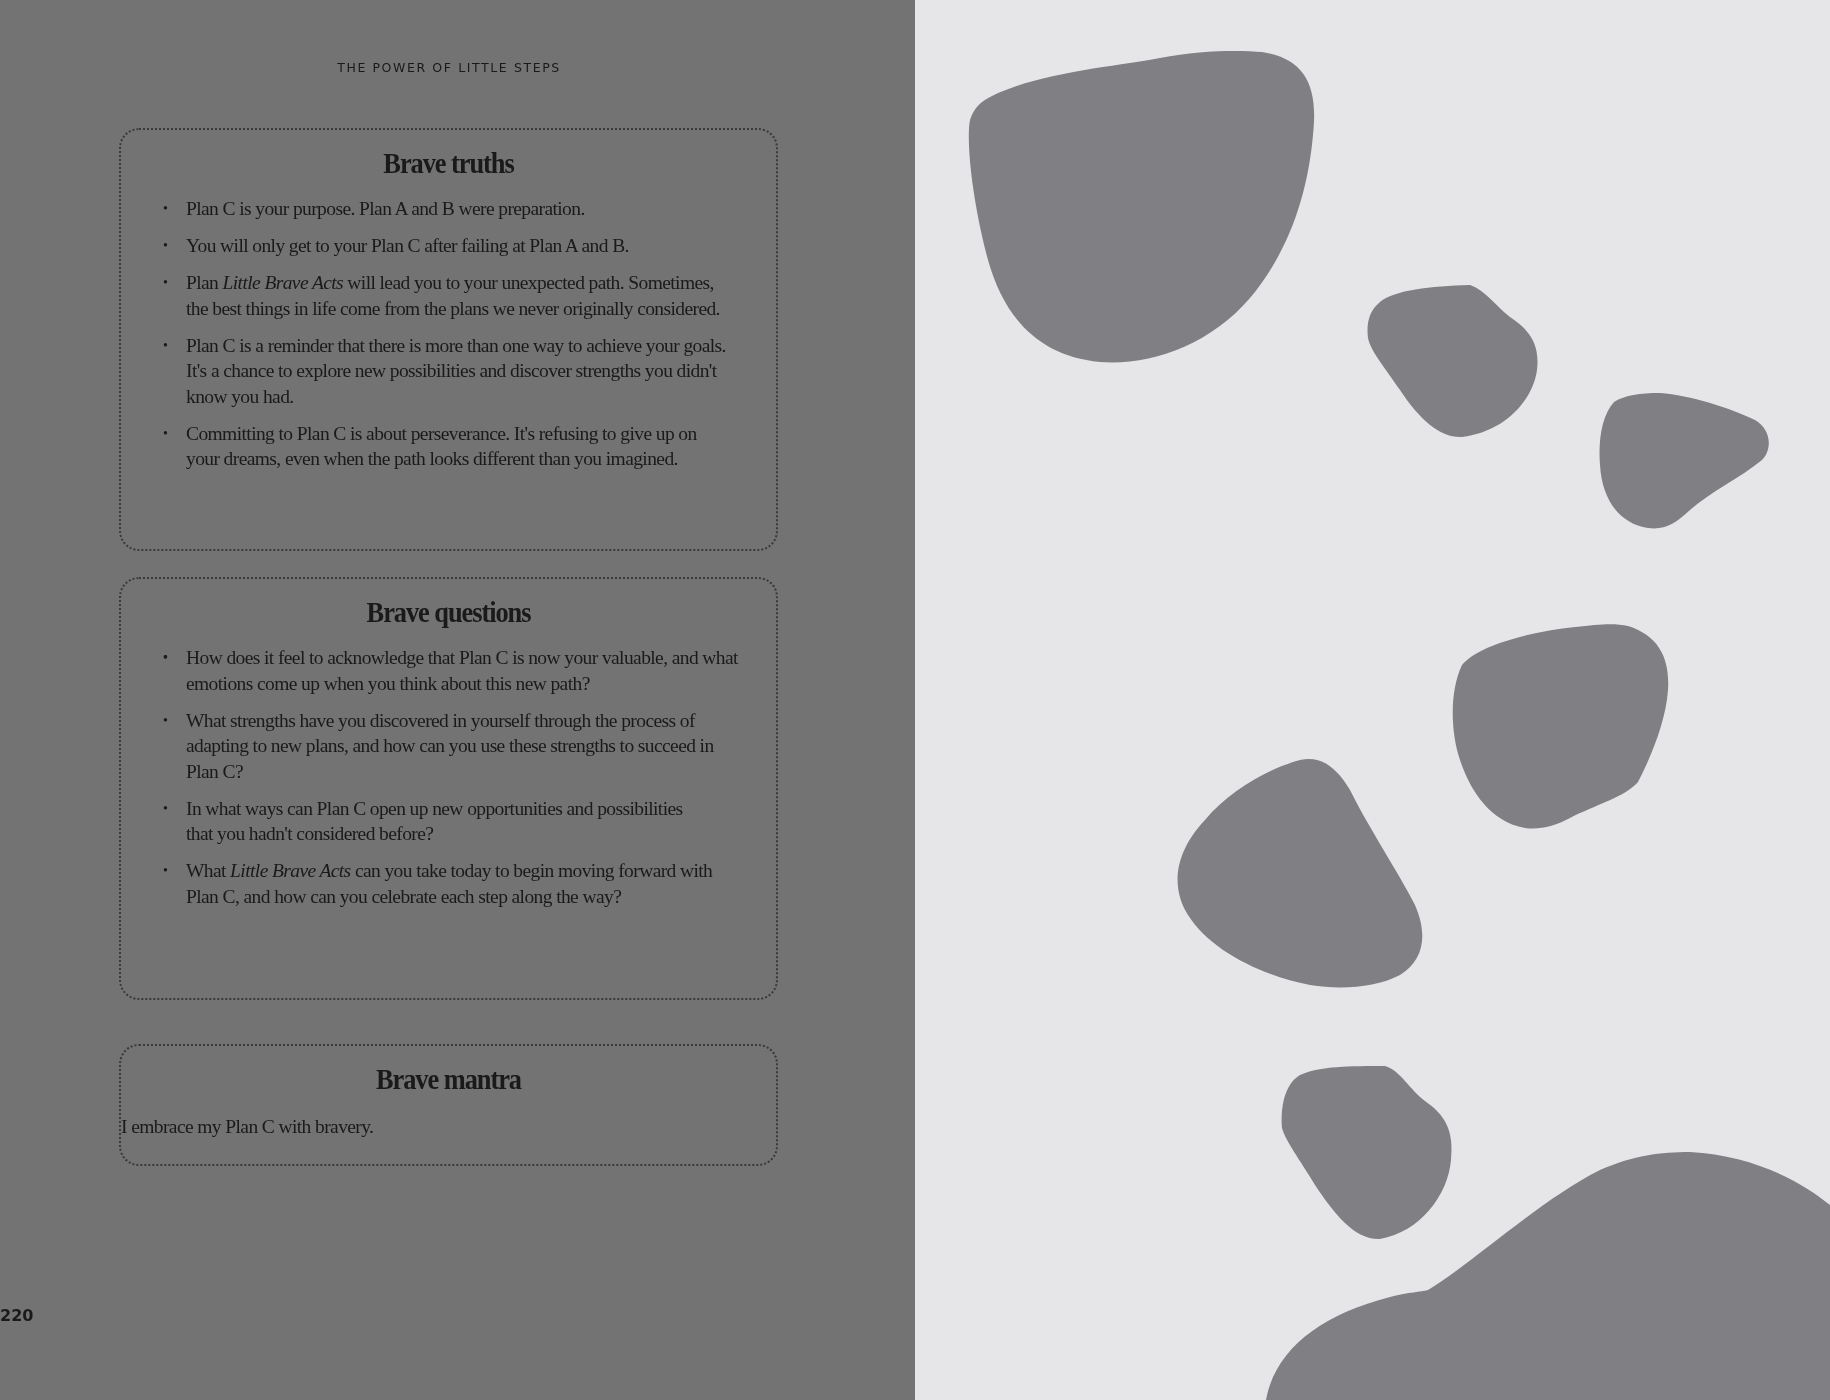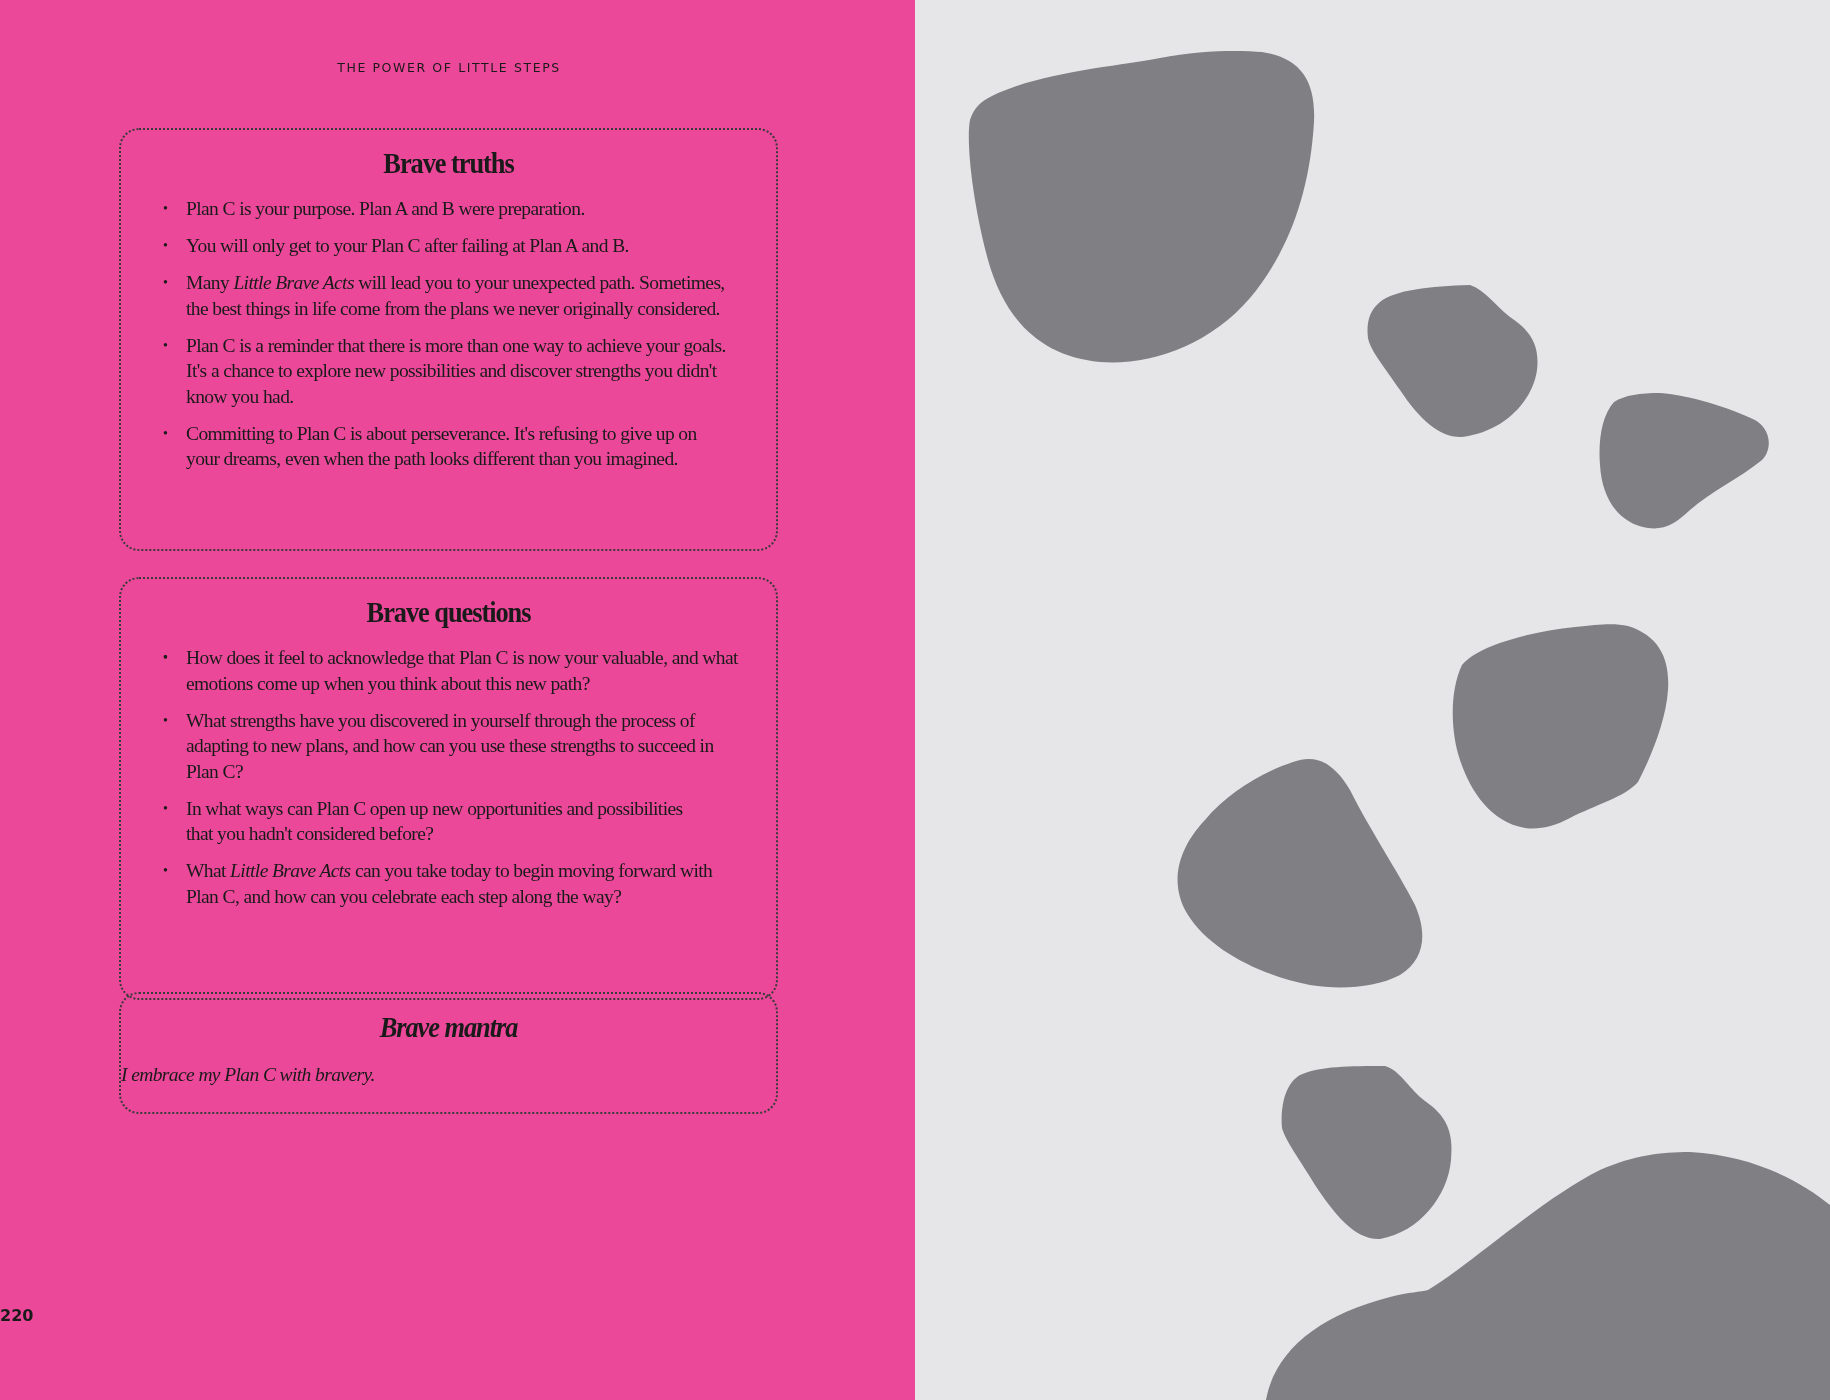--- a/index.html
+++ b/index.html
@@ -1,20 +1,20 @@
 <!DOCTYPE html>
 <html><head>
 <meta charset="utf-8">
 <style>
   html, body { margin: 0; padding: 0; }
   body {
     width: 1830px; height: 1400px; position: relative; overflow: hidden;
     background: #ffffff; font-family: "Liberation Serif", serif; color: #1a1a1a;
   }
-  .left-page { position: absolute; left: 0; top: 0; width: 915px; height: 1400px; background: #ec4899; }
+  .left-page { position: absolute; left: 0; top: 0; width: 915px; height: 1400px; background: #737373; }
   .right-page { position: absolute; left: 915px; top: 0; width: 915px; height: 1400px; background: #e6e6e8; overflow: hidden; }
   .running-head {
     position: absolute; top: 60px; left: 0; width: 898px; text-align: center;
     font-family: "DejaVu Sans", sans-serif; font-size: 12.5px; letter-spacing: 1.6px;
     color: #1a1a1a; font-weight: 500;
   }
   .box {
     position: absolute; left: 119px; width: 659px; box-sizing: border-box;
     border: 2px dotted #3a3a3a; border-radius: 20px;
   }
@@ -51,21 +51,21 @@
       <li>
           <span class="bullet">•</span>
           <span class="txt"><span>Plan C is your purpose. Plan A and B were preparation.</span></span>
         </li>
       <li>
           <span class="bullet">•</span>
           <span class="txt"><span>You will only get to your Plan C after failing at Plan A and B.</span></span>
         </li>
       <li style="padding-right:40px;">
           <span class="bullet">•</span>
-          <span class="txt"><span>Many </span><em>Little Brave Acts</em><span> will lead you to your unexpected path. Sometimes, the best things in life come from the plans we never originally considered.</span></span>
+          <span class="txt"><span>Plan </span><em>Little Brave Acts</em><span> will lead you to your unexpected path. Sometimes, the best things in life come from the plans we never originally considered.</span></span>
         </li>
       <li>
           <span class="bullet">•</span>
           <span class="txt"><span>Plan C is a reminder that there is more than one way to achieve your goals. It's a chance to explore new possibilities and discover strengths you didn't know you had.</span></span>
         </li>
       <li style="padding-right:50px;">
           <span class="bullet">•</span>
           <span class="txt"><span>Committing to Plan C is about perseverance. It's refusing to give up on your dreams, even when the path looks different than you imagined.</span></span>
         </li>
     </ul>
@@ -89,21 +89,21 @@
           <span class="bullet">•</span>
           <span class="txt"><span>In what ways can Plan C open up new opportunities and possibilities that you hadn't considered before?</span></span>
         </li>
       <li>
           <span class="bullet">•</span>
           <span class="txt"><span>What </span><em>Little Brave Acts</em><span> can you take today to begin moving forward with Plan C, and how can you celebrate each step along the way?</span></span>
         </li>
     </ul>
   </section>
 
-  <section class="box" style="top:992px; height:122px; padding-top:16px;font-style:italic;">
+  <section class="box" style="top:1044px; height:122px; padding-top:16px;">
     <h2 class="box-title">Brave mantra</h2>
     <p class="mantra-text" style="margin-bottom:0;">I embrace my Plan C with bravery.</p>
   </section>
 
   <div class="page-number">220</div>
 </div>
 
 <div class="right-page">
   <svg class="blobs" width="915" height="1400" viewBox="915 0 915 1400">
     <g fill="#808084">

